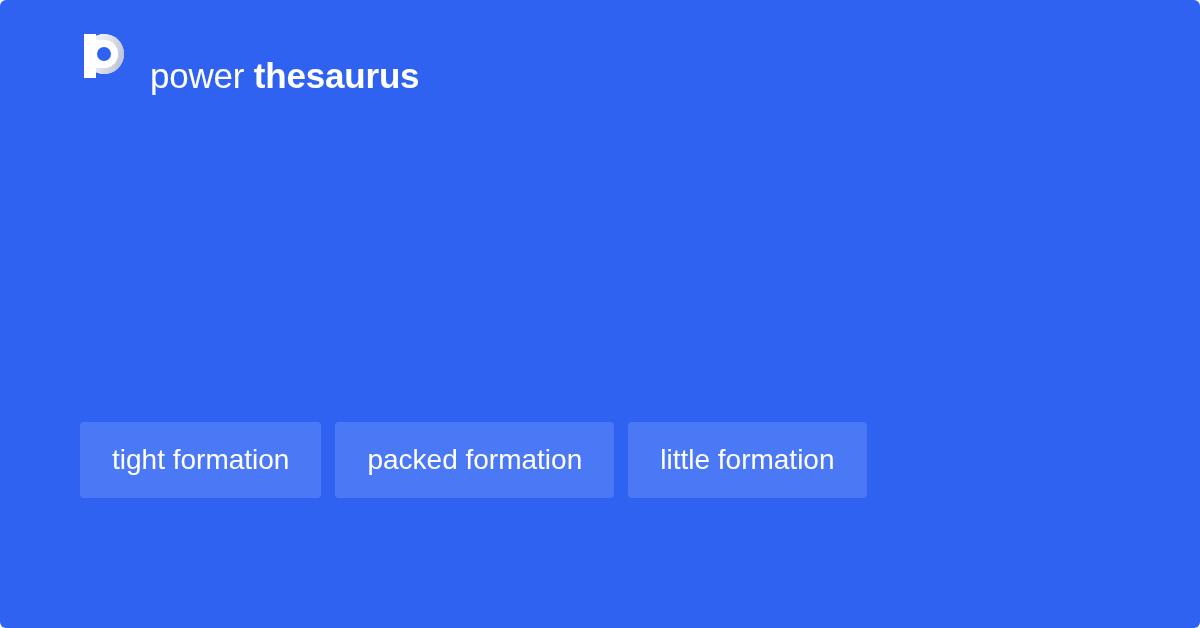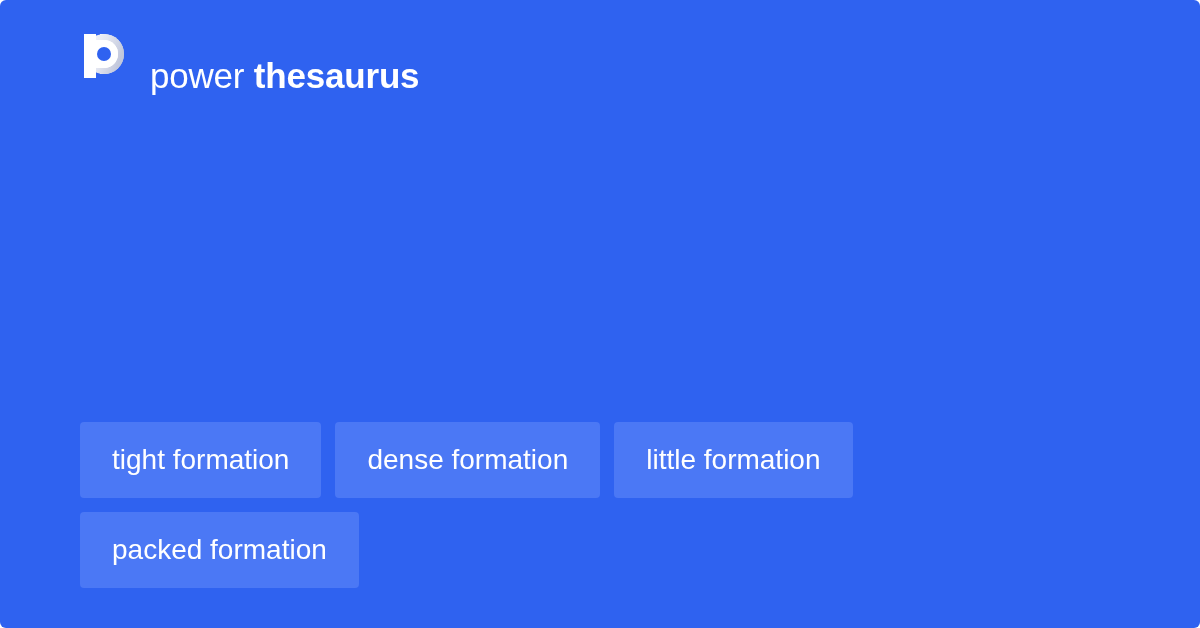--- a/index.html
+++ b/index.html
@@ -121,18 +121,17 @@
 
         <circle cx="24" cy="22" r="7" fill="#2F62F0"></circle>
       </svg>
     </span>
     <span class="brand-name"><span>power </span><span class="brand-word-strong">thesaurus</span></span>
   </div>
 
 
   <div class="chips">
     <div class="chip">tight formation</div>
-    <div class="chip">dense formation</div>
+    <div class="chip">packed formation</div>
     <div class="chip">little formation</div>
-    <div class="chip">packed formation</div>
   </div>
 
 </div>
 
 </body></html>

